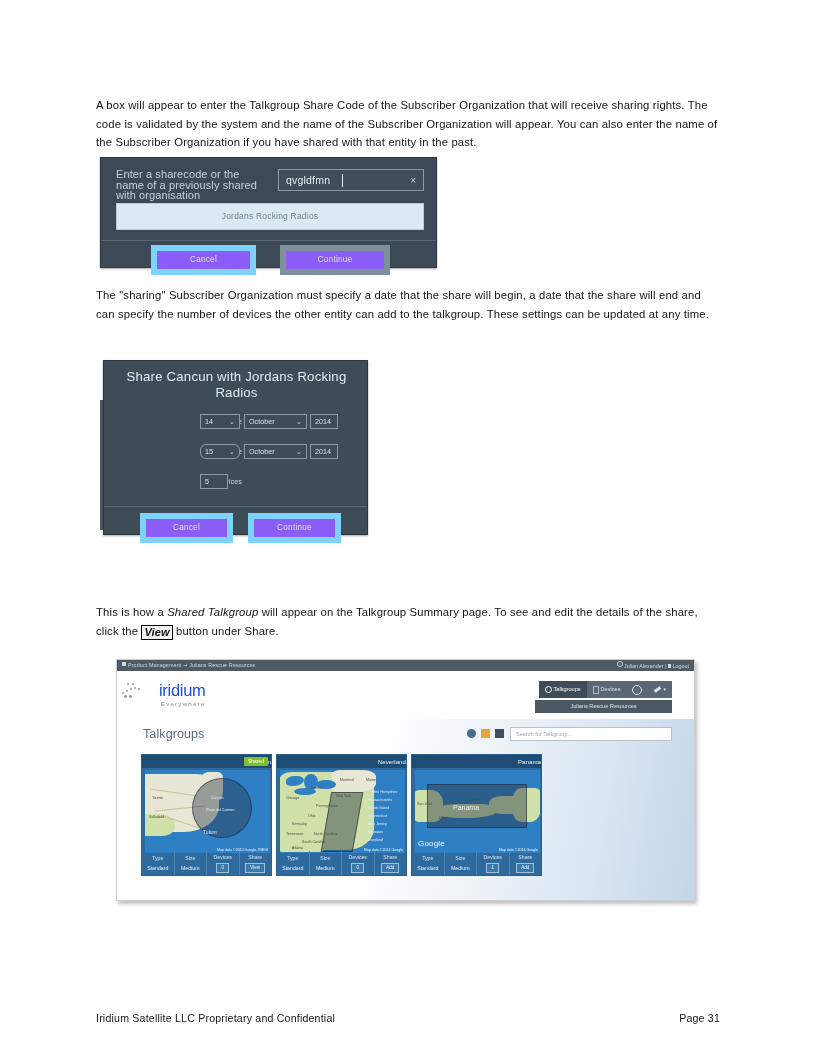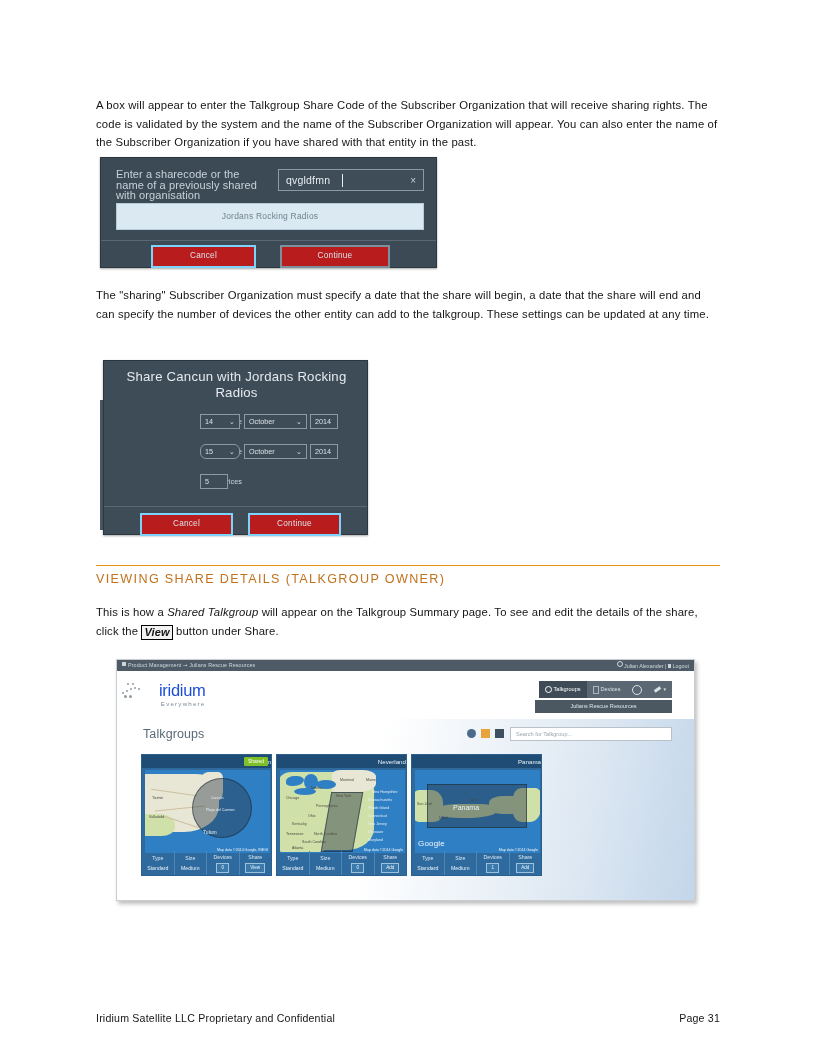--- a/index.html
+++ b/index.html
@@ -93,22 +93,22 @@
   }
   .sc-suggest {
     position:absolute; left:15px; top:45px; width:308px; height:27px;
     background:#dbeaf2; border:1px solid #b8ccd8; box-sizing:border-box;
     text-align:center; color:#6f8391; font-size:8.5px; line-height:25px; letter-spacing:.2px;
   }
   .sc-divider {
     position:absolute; left:0; top:82px; width:100%; height:1px; background:#5a6873;
   }
   .dlg-btn {
-    position:absolute; height:23px; box-sizing:border-box;
-    border:2px solid #7dd3fc; background:#b91c1c;
+    position:absolute; height:30px; box-sizing:border-box;
+    border:6px solid #7dd3fc; background:#8b5cf6;
     color:#d9e2e8; font-size:8.2px; text-align:center; line-height:17px; letter-spacing:.25px;
   }
   #sc-cancel { left:50px; top:87px; width:105px; }
   #sc-continue { left:179px; top:87px; width:110px; border-color:#7e909c; }
 
   
   #share-settings-dialog { left:103px; top:360px; width:265px; height:175px; background:#3e4c58; }
   .ss-edge {
     position:absolute; left:100px; top:400px; width:4px; height:130px; background:#4a5a66;
   }
@@ -335,23 +335,20 @@
     <div class="ss-row" style="left:0;top:113px;width:100%;">
       <div class="rlabel" style="right:auto;left:38px;">Max devices</div>
       <div class="ss-text" style="left:96px;top:0;width:28px;">5</div>
     </div>
 
     <div class="ss-divider"></div>
     <div class="dlg-btn" id="ss-cancel">Cancel</div>
     <div class="dlg-btn" id="ss-continue">Continue</div>
   </div>
 
-  <div class="section-head" style="top:565px;">
-    <div class="stitle">VIEWING SHARE DETAILS (TALKGROUP OWNER)</div>
-  </div>
 
   <div class="para" style="top:603px;">
     <span>This is how a </span><i>Shared Talkgroup</i><span> will appear on the Talkgroup Summary page. To see and edit the details of the share, click the </span><span class="inline-btn">View</span><span> button under Share.</span>
   </div>
 
   <div id="app-screenshot">
 
     <div class="app-topbar">
       <div class="app-crumb">
         <span style="display:inline-block;width:4px;height:4px;background:#cfd6db;margin-right:2px;vertical-align:1px;"></span><span>Product Management ➞ Julians Rescue Resources</span>

